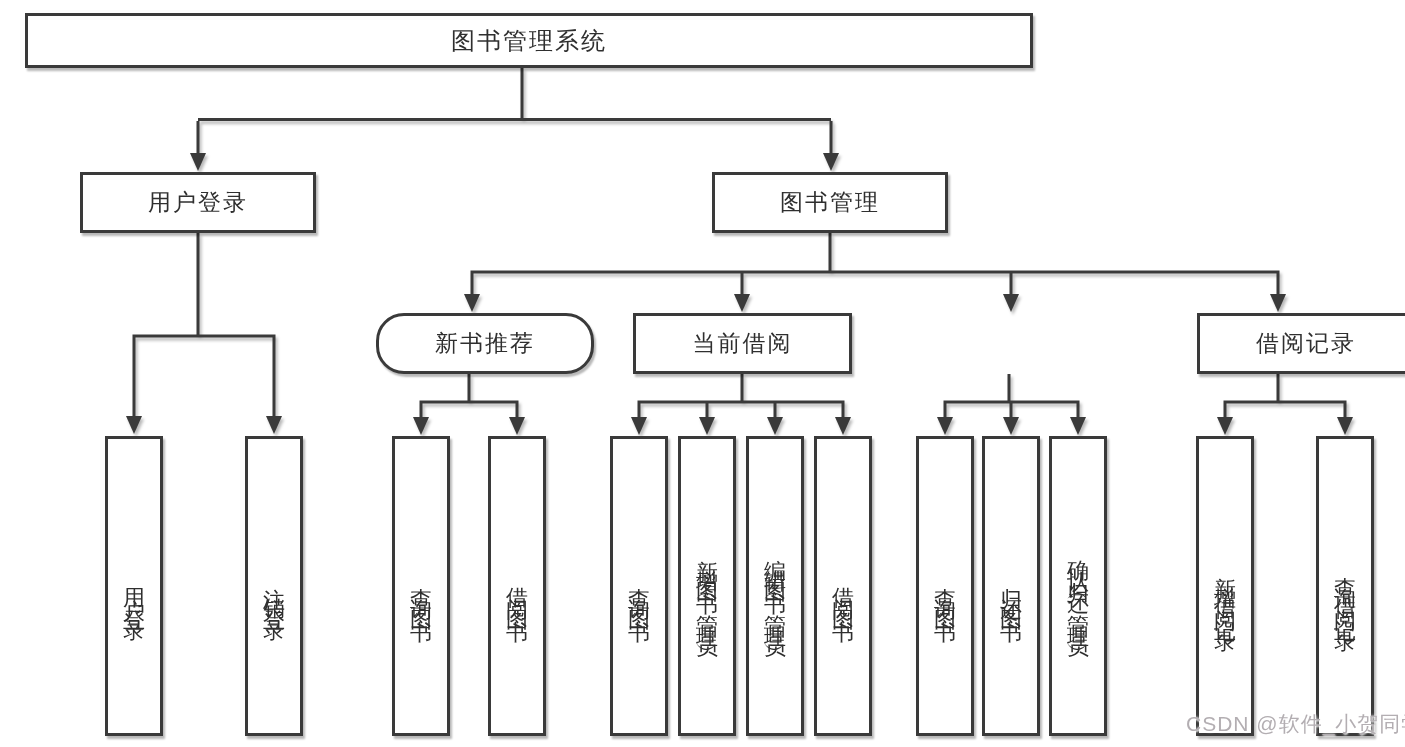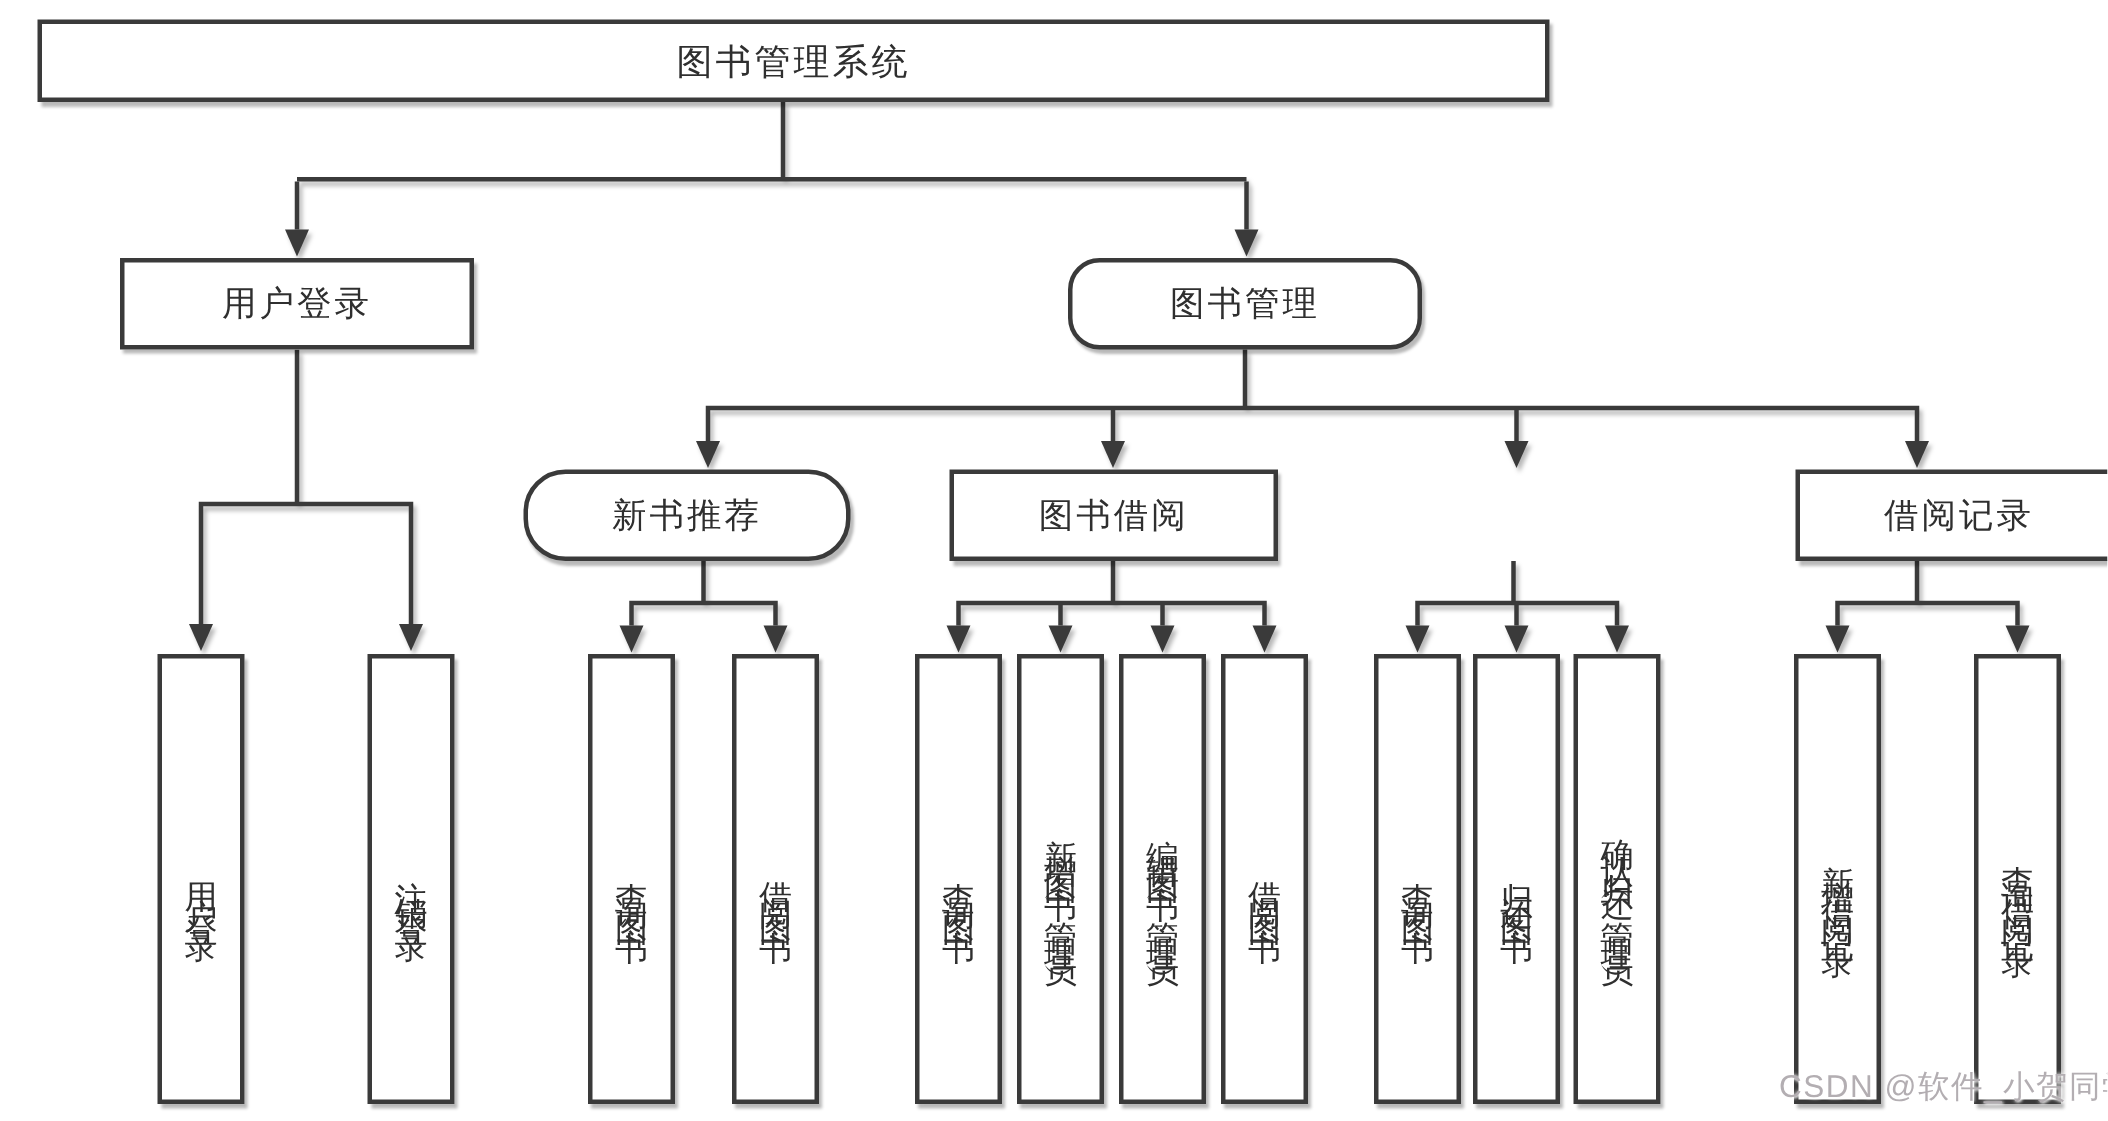--- a/index.html
+++ b/index.html
@@ -36,23 +36,23 @@
     letter-spacing: 2px;
     white-space: nowrap;
   }
   .node.root {
     left: 25px; top: 13px;
     width: 1002px; height: 49px;
     font-size: 24px;
   }
   .node.lvl2 { width: 230px; height: 55px; }
   .n-login  { left: 80px;  top: 172px; }
-  .n-mgmt   { left: 712px; top: 172px; border-radius: 21px; }
+  .n-mgmt   { left: 712px; top: 172px; }
   .node.lvl3 { height: 55px; top: 313px; }
-  .n-newbook { left: 349px;  width: 212px; border-radius: 28px; }
+  .n-newbook { left: 376px;  width: 212px; border-radius: 28px; }
   .n-borrow  { left: 633px;  width: 213px; }
   .n-current { left: 902px;  width: 212px; }
   .n-records { left: 1169px; width: 212px; margin-left: 28px; }
   .node.leaf {
     top: 436px;
     width: 52px;
     height: 294px;
     writing-mode: vertical-rl;
     text-orientation: mixed;
     font-size: 22px;
@@ -139,21 +139,21 @@
       <polygon points="1337,417 1353,417 1345,435" fill="#3a3a3a" stroke="none"></polygon>
     </g>
   </svg>
 
   <div class="node root">图书管理系统</div>
 
   <div class="node lvl2 n-login">用户登录</div>
   <div class="node lvl2 n-mgmt">图书管理</div>
 
   <div class="node lvl3 n-newbook">新书推荐</div>
-  <div class="node lvl3 n-borrow">图书借阅</div>
+  <div class="node lvl3 n-borrow">当前借阅</div>
   <div class="node lvl3 n-records">借阅记录</div>
 
   <div class="node leaf lf-1">用户登录</div>
   <div class="node leaf lf-2">注销登录</div>
 
   <div class="node leaf lf-3">查询图书</div>
   <div class="node leaf lf-4">借阅图书</div>
 
   <div class="node leaf lf-5">查询图书</div>
   <div class="node leaf lf-6">新增图书（管理员）</div>

